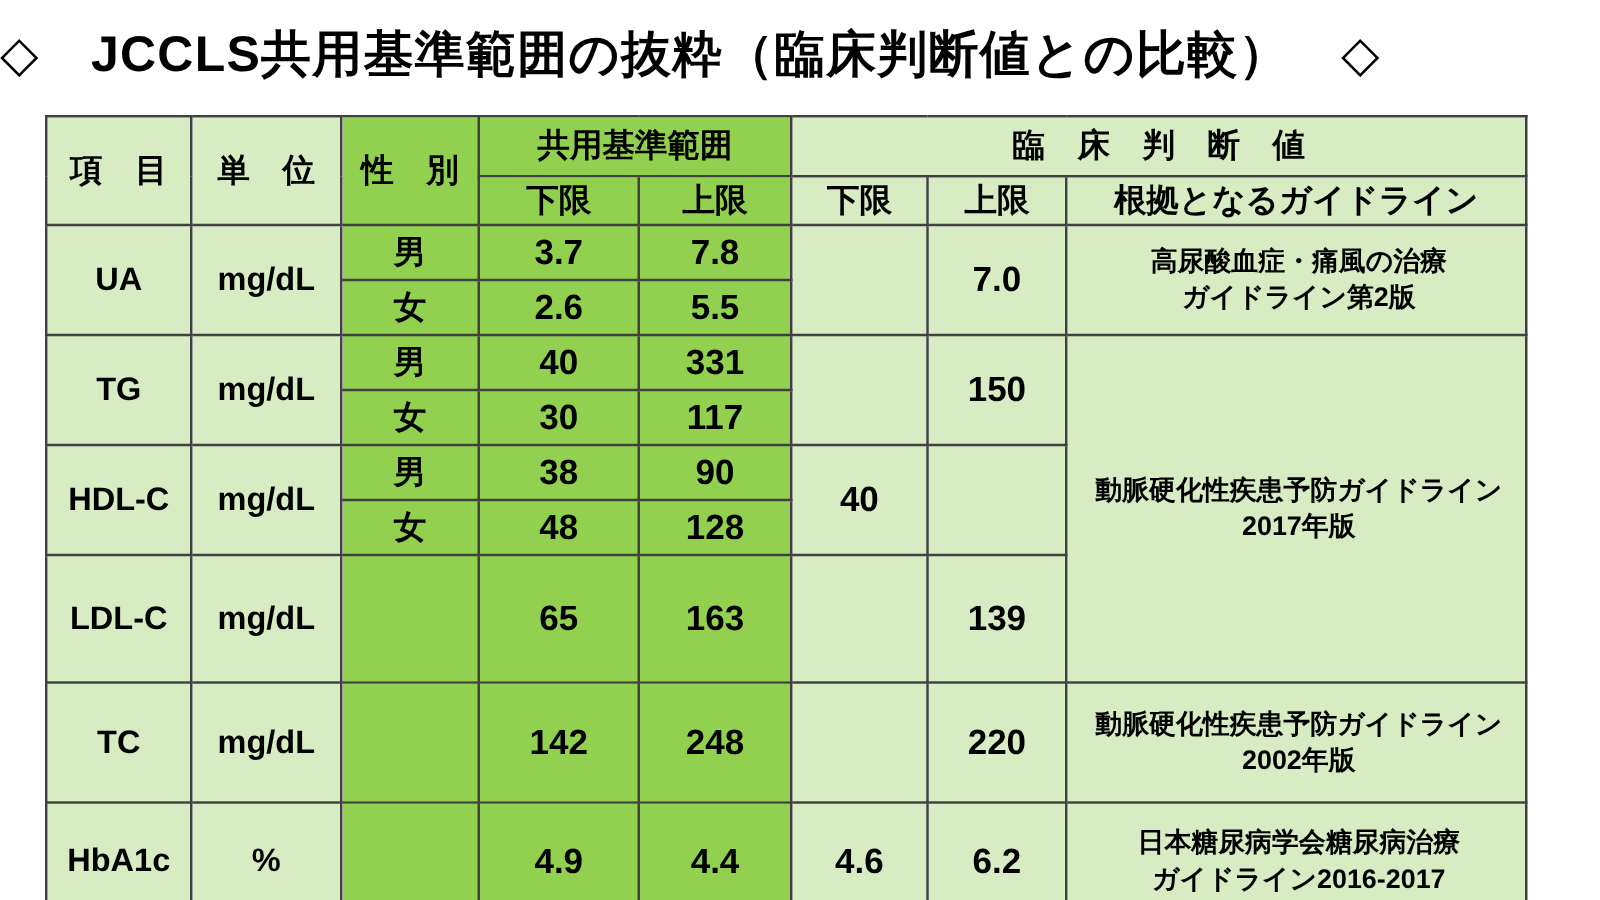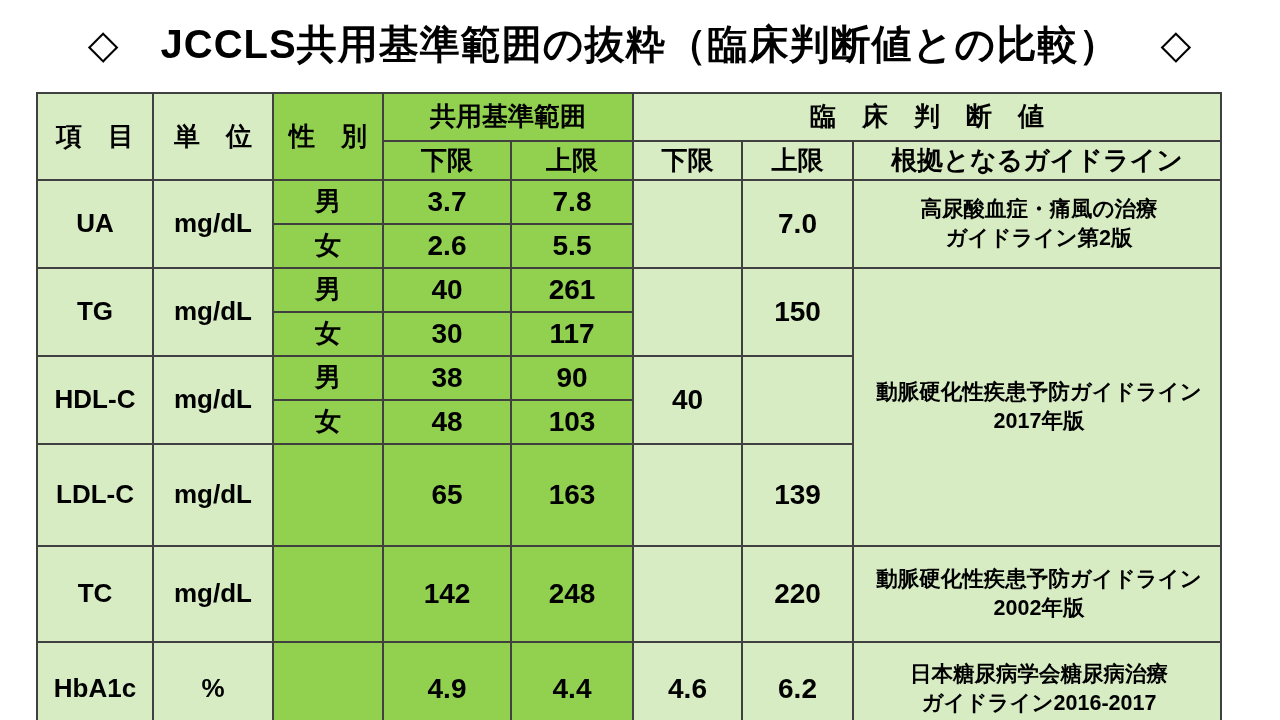--- a/index.html
+++ b/index.html
@@ -9,21 +9,21 @@
     width: 1280px;
     height: 720px;
     overflow: hidden;
     font-family: "Liberation Sans", "DejaVu Sans", sans-serif;
     color: #000000;
     -webkit-font-smoothing: antialiased;
   }
   .page-title {
     margin: 0;
     padding-top: 22px;
-    text-align: center;
+    text-align: left;
     font-size: 40px;
     font-weight: bold;
     letter-spacing: 1px;
     line-height: 1.1;
     white-space: nowrap;
   }
   .table-wrap {
     position: absolute;
     left: 36px;
     top: 92px;
@@ -114,21 +114,21 @@
       <td class="dk">女</td>
       <td class="dk num">2.6</td>
       <td class="dk num">5.5</td>
     </tr>
 
     <tr class="sub">
       <td class="lt" rowspan="2">TG</td>
       <td class="lt" rowspan="2">mg/dL</td>
       <td class="dk">男</td>
       <td class="dk num">40</td>
-      <td class="dk num">261</td>
+      <td class="dk num">331</td>
       <td class="lt num" rowspan="2"></td>
       <td class="lt num" rowspan="2">150</td>
       <td class="lt guide" rowspan="5">動脈硬化性疾患予防ガイドライン
 2017年版</td>
     </tr>
 
     <tr class="sub">
       <td class="dk">女</td>
       <td class="dk num">30</td>
       <td class="dk num">117</td>
@@ -140,21 +140,21 @@
       <td class="dk">男</td>
       <td class="dk num">38</td>
       <td class="dk num">90</td>
       <td class="lt num" rowspan="2">40</td>
       <td class="lt num" rowspan="2"></td>
     </tr>
 
     <tr class="sub">
       <td class="dk">女</td>
       <td class="dk num">48</td>
-      <td class="dk num">103</td>
+      <td class="dk num">128</td>
     </tr>
 
     <tr class="big1">
       <td class="lt">LDL-C</td>
       <td class="lt">mg/dL</td>
       <td class="dk"></td>
       <td class="dk num">65</td>
       <td class="dk num">163</td>
       <td class="lt num"></td>
       <td class="lt num">139</td>

